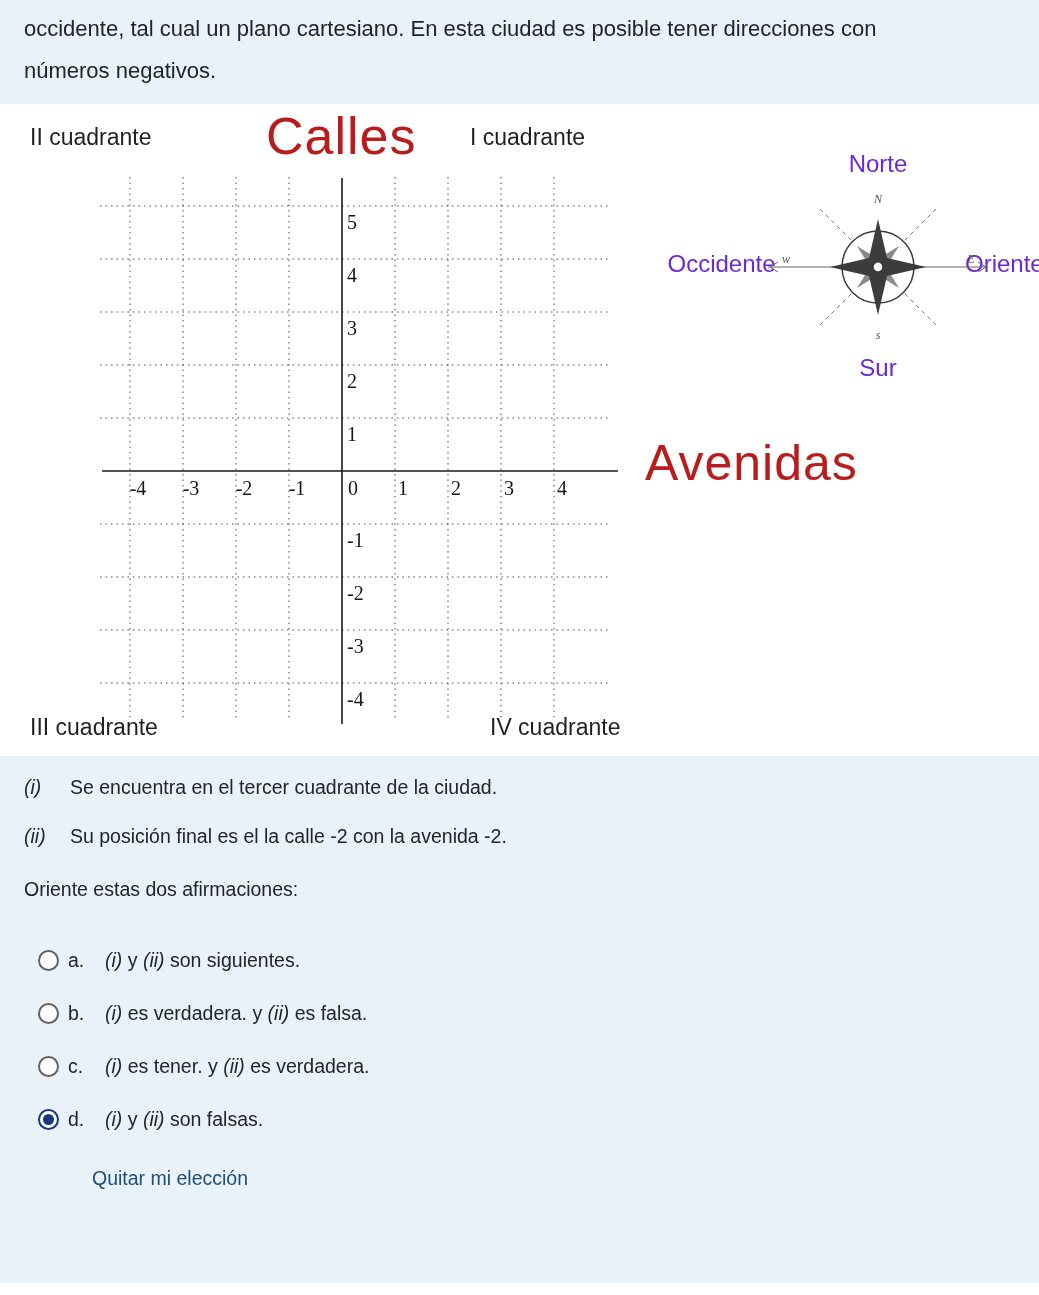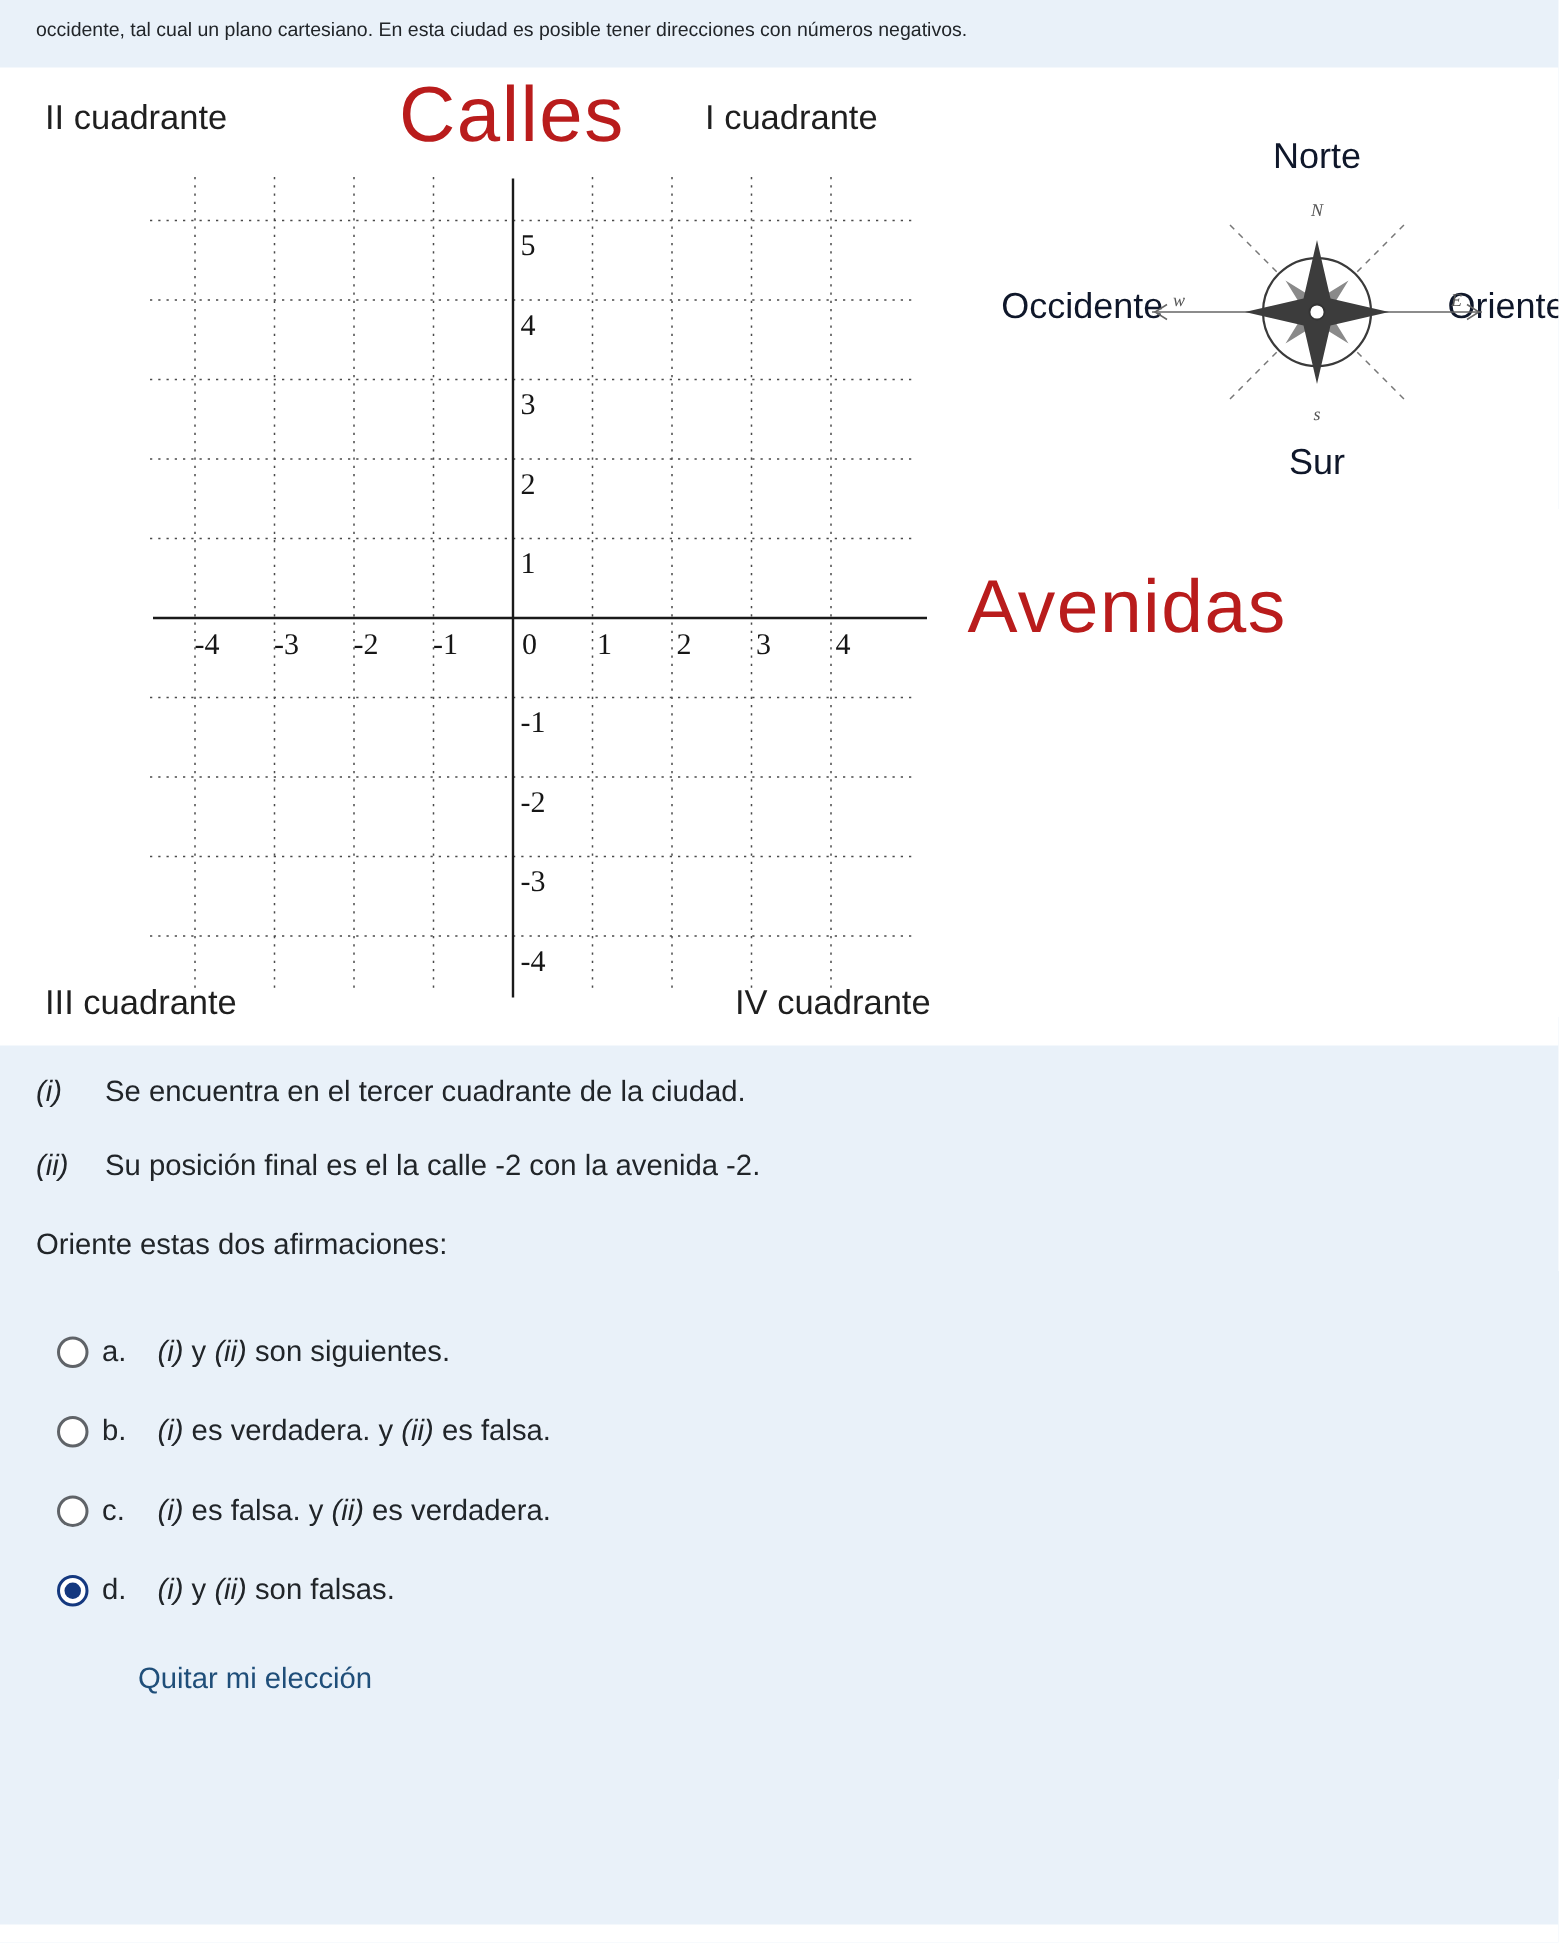--- a/index.html
+++ b/index.html
@@ -7,21 +7,21 @@
   body {
     width:1039px; height:1295px; overflow:hidden;
     background:#e9f1f9;
     font-family:"Liberation Sans", sans-serif;
     color:#212529;
     position:relative;
   }
   .intro {
     padding:8px 24px 0 24px;
     max-width:985px;
-    font-size:13px;
+    font-size:22px;
     line-height:1.9;
   }
   
   .figure-panel {
     margin-top:12px;
     background:#ffffff;
     height:652px;
     position:relative;
     overflow:hidden;
     padding-left:24px;
@@ -39,21 +39,21 @@
     position:absolute;
     font-size:52px;
     color:#b91c1c;
     letter-spacing:1px;
   }
   .calles { left:266px; top:2px; }
   .avenidas { left:645px; top:330px; font-size:50px; }
   .compass-label {
     position:absolute;
     font-size:24px;
-    color:#0f172a;
+    color:#6d28d9;
   }
   .norte { left:818px; top:46px; width:120px; text-align:center; }
   .occidente { left:655px; top:146px; width:133px; text-align:center; }
   .oriente { left:965px; top:146px; white-space:nowrap; }
   .sur { left:818px; top:250px; width:120px; text-align:center; }
   svg.grid-svg { position:absolute; left:95px; top:70px; }
   svg.compass-svg { position:absolute; left:768px; top:75px; }
   .dash { stroke:#4a4a4a; stroke-width:1; stroke-dasharray:1.5 4; fill:none; }
   .axis { stroke:#1a1a1a; stroke-width:1.6; fill:none; }
   .tick { font-family:"Liberation Serif", serif; font-size:20px; fill:#161616; }
@@ -207,21 +207,21 @@
 
   <div class="option-row">
     <span class="radio"></span>
     <span class="opt-letter">b.</span>
     <span class="opt-text"><span class="it">(i)</span><span> es verdadera. y </span><span class="it">(ii)</span><span> es falsa.</span></span>
   </div>
 
   <div class="option-row">
     <span class="radio"></span>
     <span class="opt-letter">c.</span>
-    <span class="opt-text"><span class="it">(i)</span><span> es falsa. y </span><span class="it">(ii)</span><span> es verdadera.</span></span>
+    <span class="opt-text"><span class="it">(i)</span><span> es tener. y </span><span class="it">(ii)</span><span> es verdadera.</span></span>
   </div>
 
   <div class="option-row">
     <span class="radio selected"></span>
     <span class="opt-letter">d.</span>
     <span class="opt-text"><span class="it">(i)</span><span> y </span><span class="it">(ii)</span><span> son falsas.</span></span>
   </div>
 
   <div class="clear-choice">Quitar mi elección</div>
 </div>

